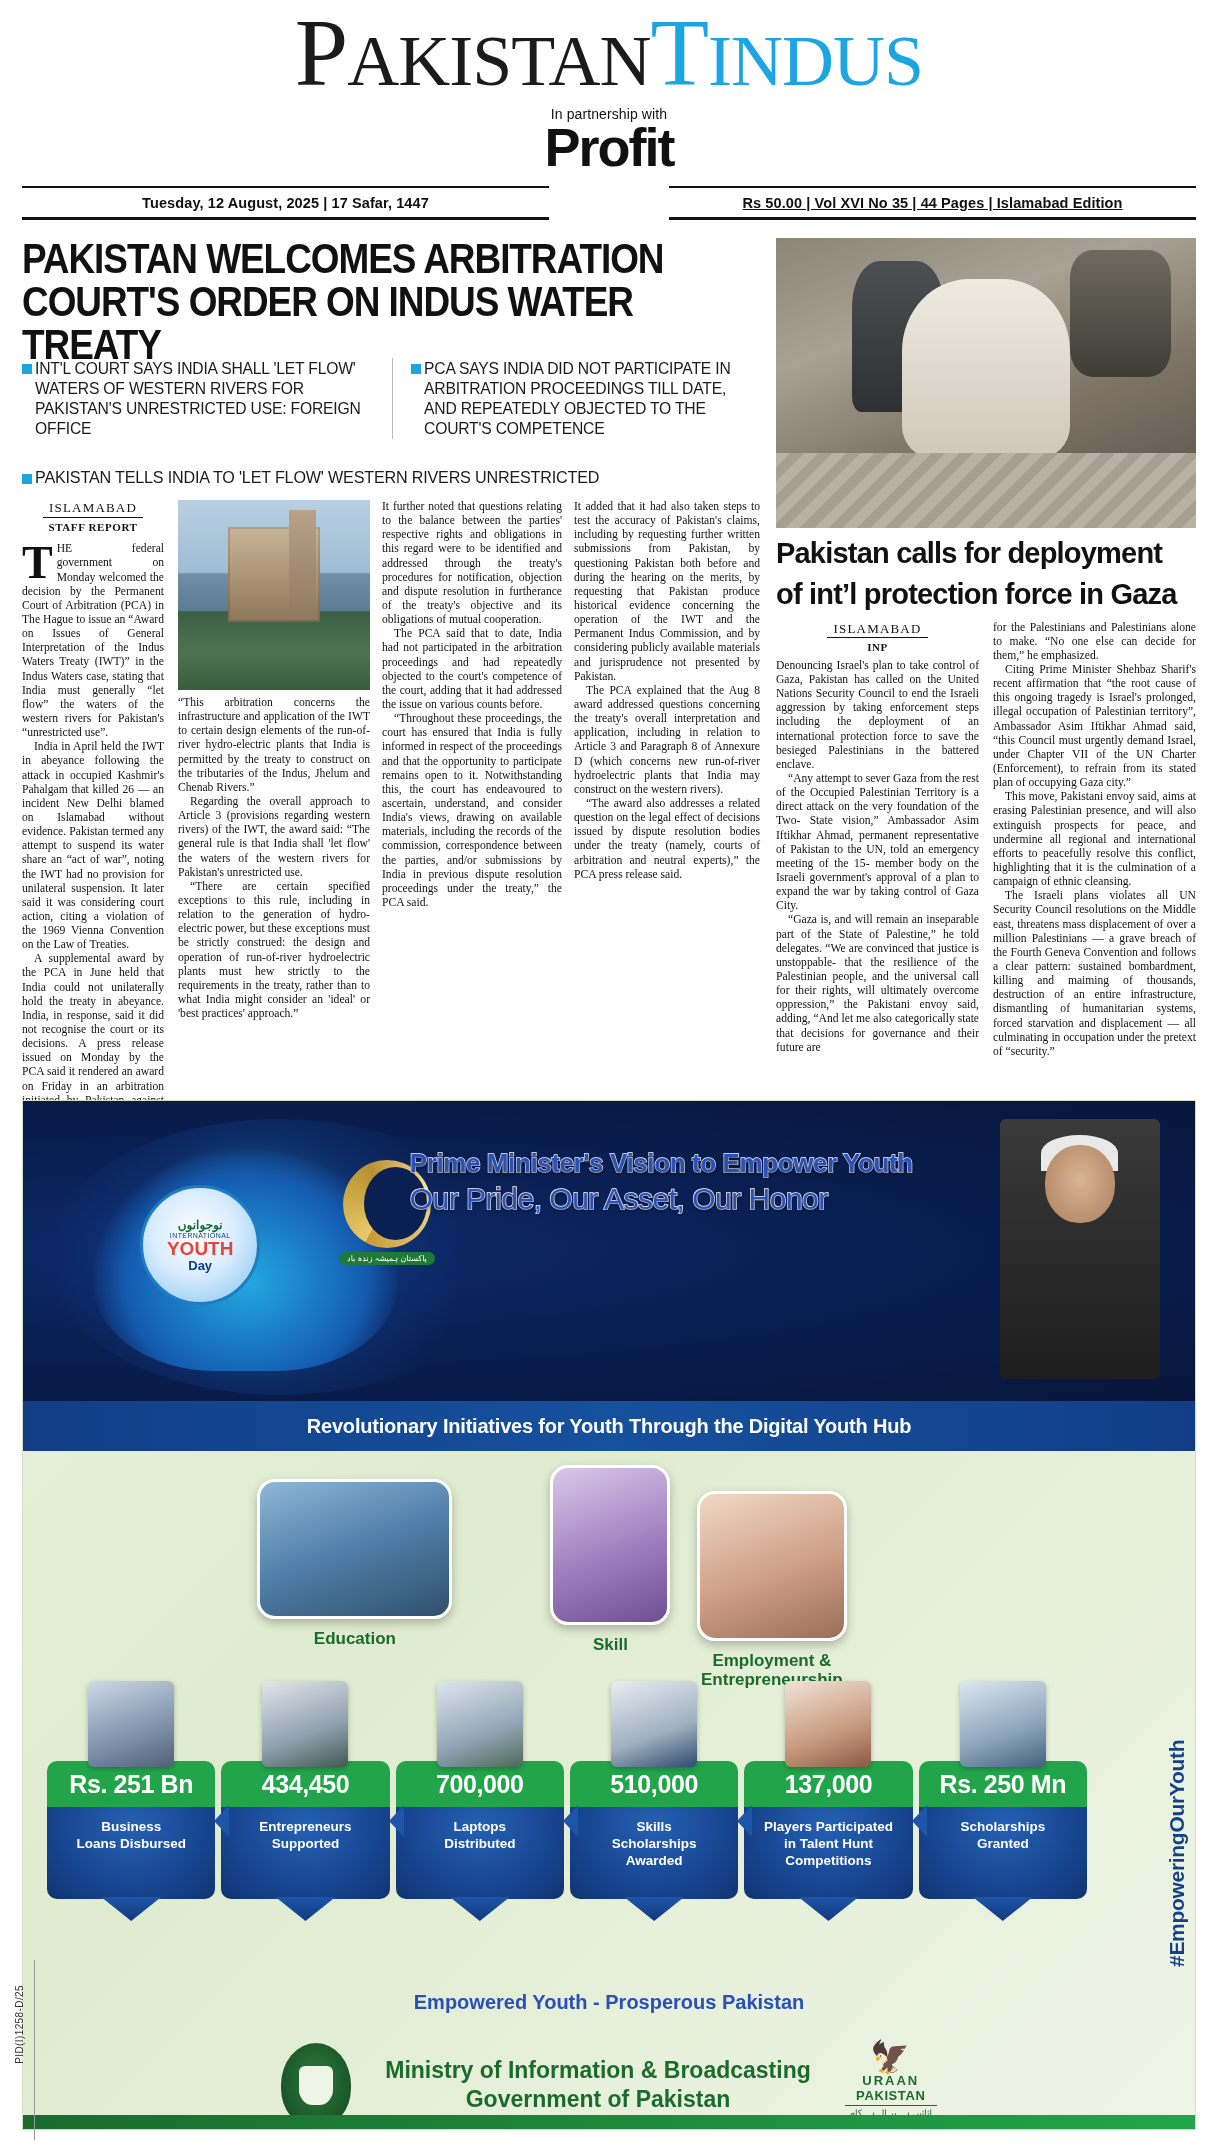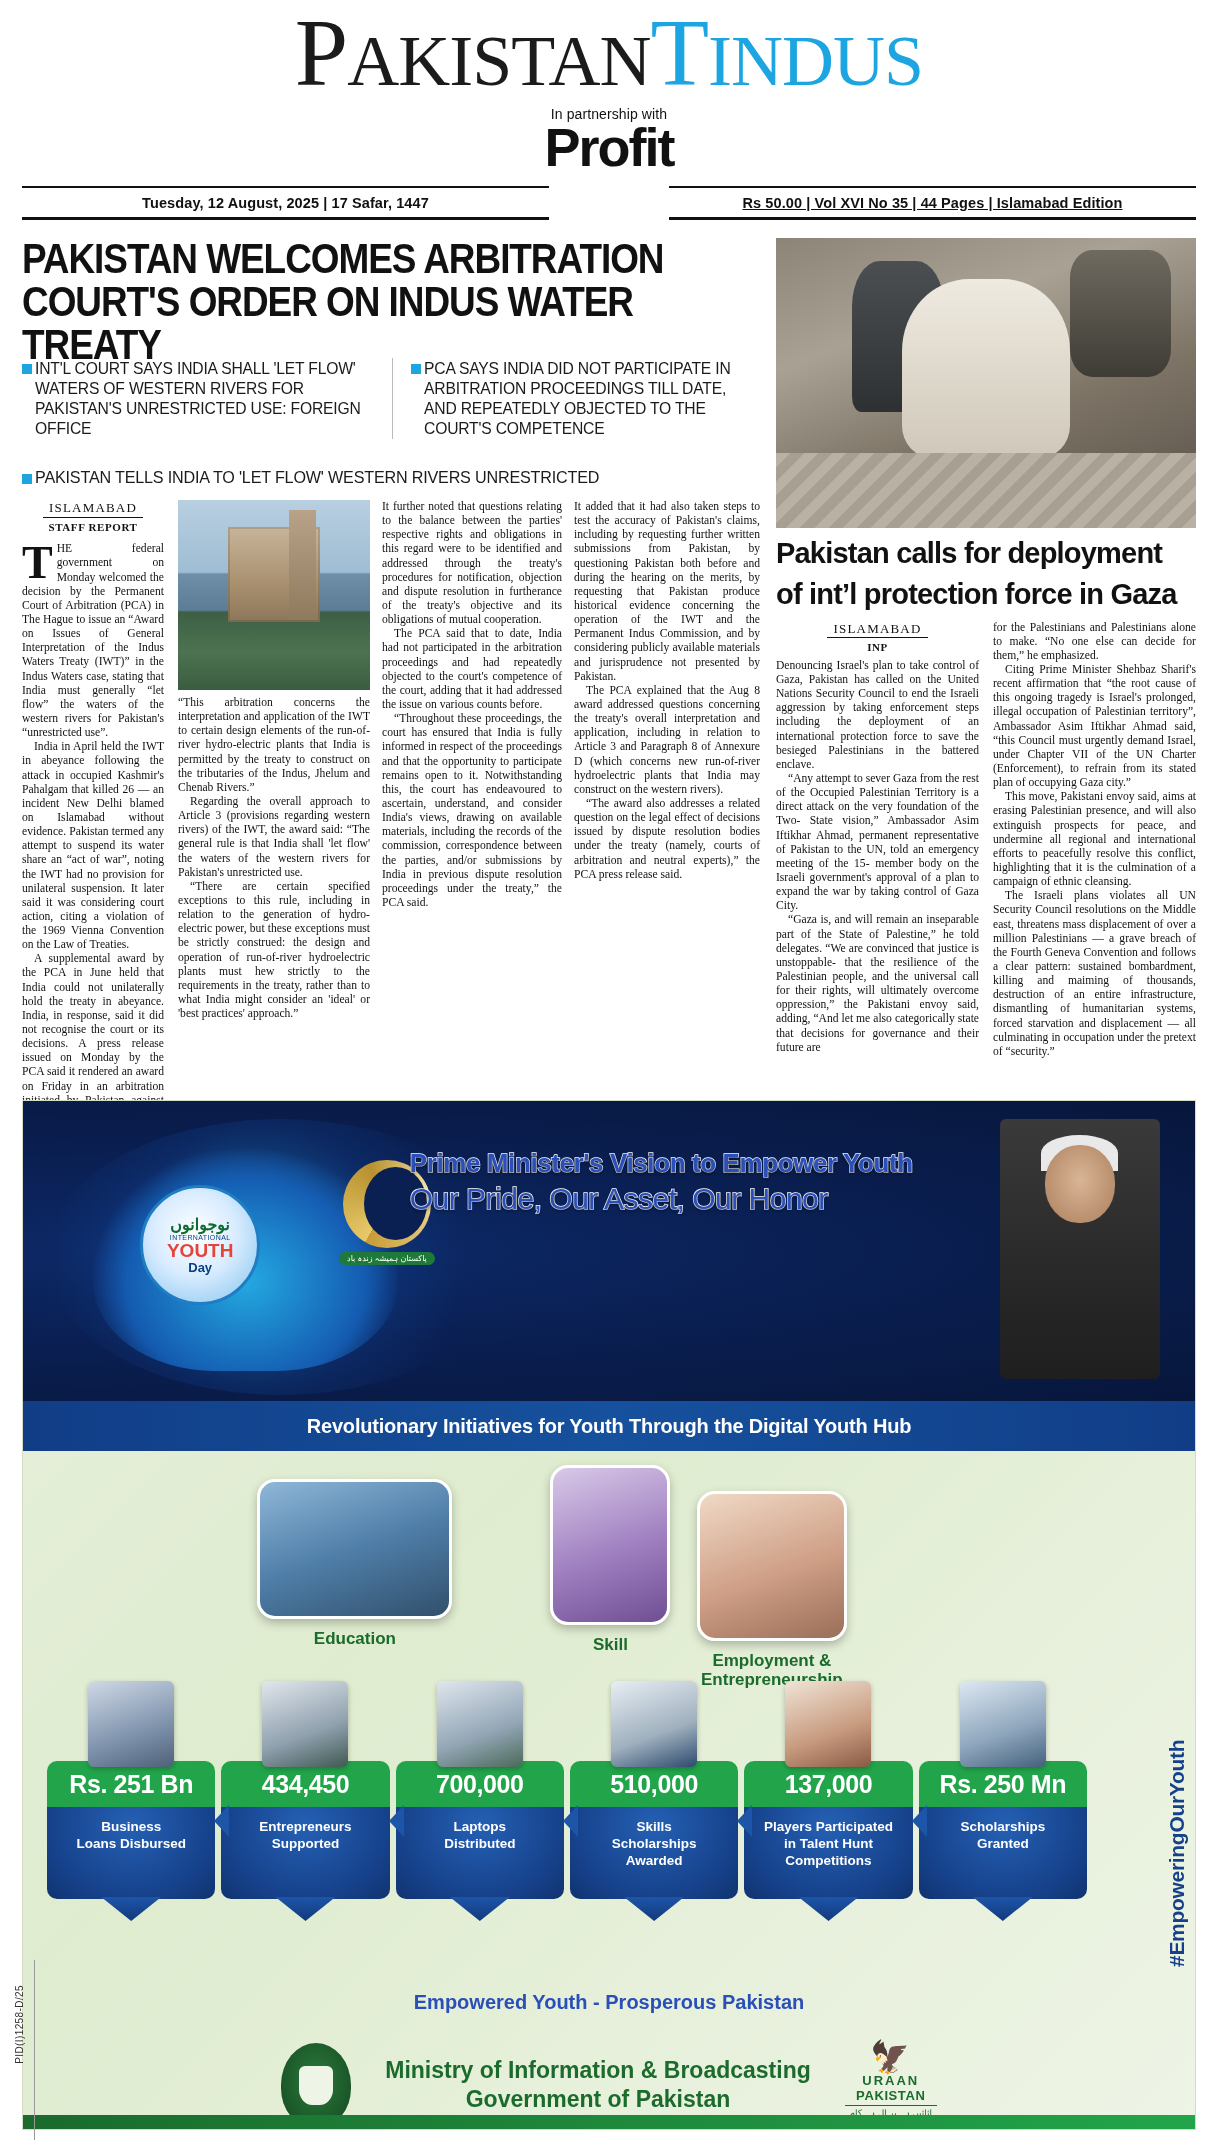--- a/index.html
+++ b/index.html
@@ -160,21 +160,21 @@
     border-radius: 48% 48% 40% 40%; opacity: .9;
   }
   .youth-badge {
     position: absolute; left: 10%; top: 28%; width: 120px; height: 120px;
     border-radius: 50%;
     background: radial-gradient(circle at 45% 40%, #ffffff 0%, #d9ecff 45%, #7fc2ec 100%);
     border: 3px solid #1f7dc4;
     display: flex; flex-direction: column; align-items: center; justify-content: center;
     text-align: center;
   }
-  .youth-badge .yd-urdu { font-size: 16px; color: #0f6b2f; font-weight: 700; }
+  .youth-badge .yd-urdu { font-size: 12px; color: #0f6b2f; font-weight: 700; }
   .youth-badge .yd-int { font-size: 7px; color: #0a3f80; letter-spacing: .4px; }
   .youth-badge .yd-main { font-size: 19px; font-weight: 700; color: #e4443a; line-height: 1; }
   .youth-badge .yd-day { font-size: 13px; font-weight: 700; color: #0a3f80; }
 
   .aug-logo {
     position: absolute; left: 27%; top: 12%; width: 95px; height: 150px;
     display: flex; flex-direction: column; align-items: center; justify-content: center;
   }
   .aug-crescent {
     width: 88px; height: 88px; border-radius: 50%;
@@ -382,21 +382,21 @@
       </div>
       <div class="body">
         <p class="noindent dropcap">THE federal government on Monday welcomed the decision by the Permanent Court of Arbitration (PCA) in The Hague to issue an “Award on Issues of General Interpretation of the Indus Waters Treaty (IWT)” in the Indus Waters case, stating that India must generally “let flow” the waters of the western rivers for Pakistan's “unrestricted use”.</p>
         <p>India in April held the IWT in abeyance following the attack in occupied Kashmir's Pahalgam that killed 26 — an incident New Delhi blamed on Islamabad without evidence. Pakistan termed any attempt to suspend its water share an “act of war”, noting the IWT had no provision for unilateral suspension. It later said it was considering court action, citing a violation of the 1969 Vienna Convention on the Law of Treaties.</p>
         <p>A supplemental award by the PCA in June held that India could not unilaterally hold the treaty in abeyance. India, in response, said it did not recognise the court or its decisions. A press release issued on Monday by the PCA said it rendered an award on Friday in an arbitration initiated by Pakistan against India on August 19, 2016, pursuant to Article IX and Annexure G to the IWT.</p>
       </div>
     </div>
 
     <div class="c2 col">
       <div class="court-photo"></div>
-      <p class="noindent">“This arbitration concerns the interpretation and application of the IWT to certain design elements of the run-of-river hydro-electric plants that India is permitted by the treaty to construct on the tributaries of the Indus, Jhelum and Chenab Rivers.”</p>
+      <p class="noindent">“This arbitration concerns the infrastructure and application of the IWT to certain design elements of the run-of-river hydro-electric plants that India is permitted by the treaty to construct on the tributaries of the Indus, Jhelum and Chenab Rivers.”</p>
       <p>Regarding the overall approach to Article 3 (provisions regarding western rivers) of the IWT, the award said: “The general rule is that India shall 'let flow' the waters of the western rivers for Pakistan's unrestricted use.</p>
       <p>“There are certain specified exceptions to this rule, including in relation to the generation of hydro-electric power, but these exceptions must be strictly construed: the design and operation of run-of-river hydroelectric plants must hew strictly to the requirements in the treaty, rather than to what India might consider an 'ideal' or 'best practices' approach.”</p>
     </div>
 
     <div class="c3 col">
       <p class="noindent">It further noted that questions relating to the balance between the parties' respective rights and obligations in this regard were to be identified and addressed through the treaty's procedures for notification, objection and dispute resolution in furtherance of the treaty's objective and its obligations of mutual cooperation.</p>
       <p>The PCA said that to date, India had not participated in the arbitration proceedings and had repeatedly objected to the court's competence of the court, adding that it had addressed the issue on various counts before.</p>
       <p>“Throughout these proceedings, the court has ensured that India is fully informed in respect of the proceedings and that the opportunity to participate remains open to it. Notwithstanding this, the court has endeavoured to ascertain, understand, and consider India's views, drawing on available materials, including the records of the commission, correspondence between the parties, and/or submissions by India in previous dispute resolution proceedings under the treaty,” the PCA said.</p>
     </div>
 

